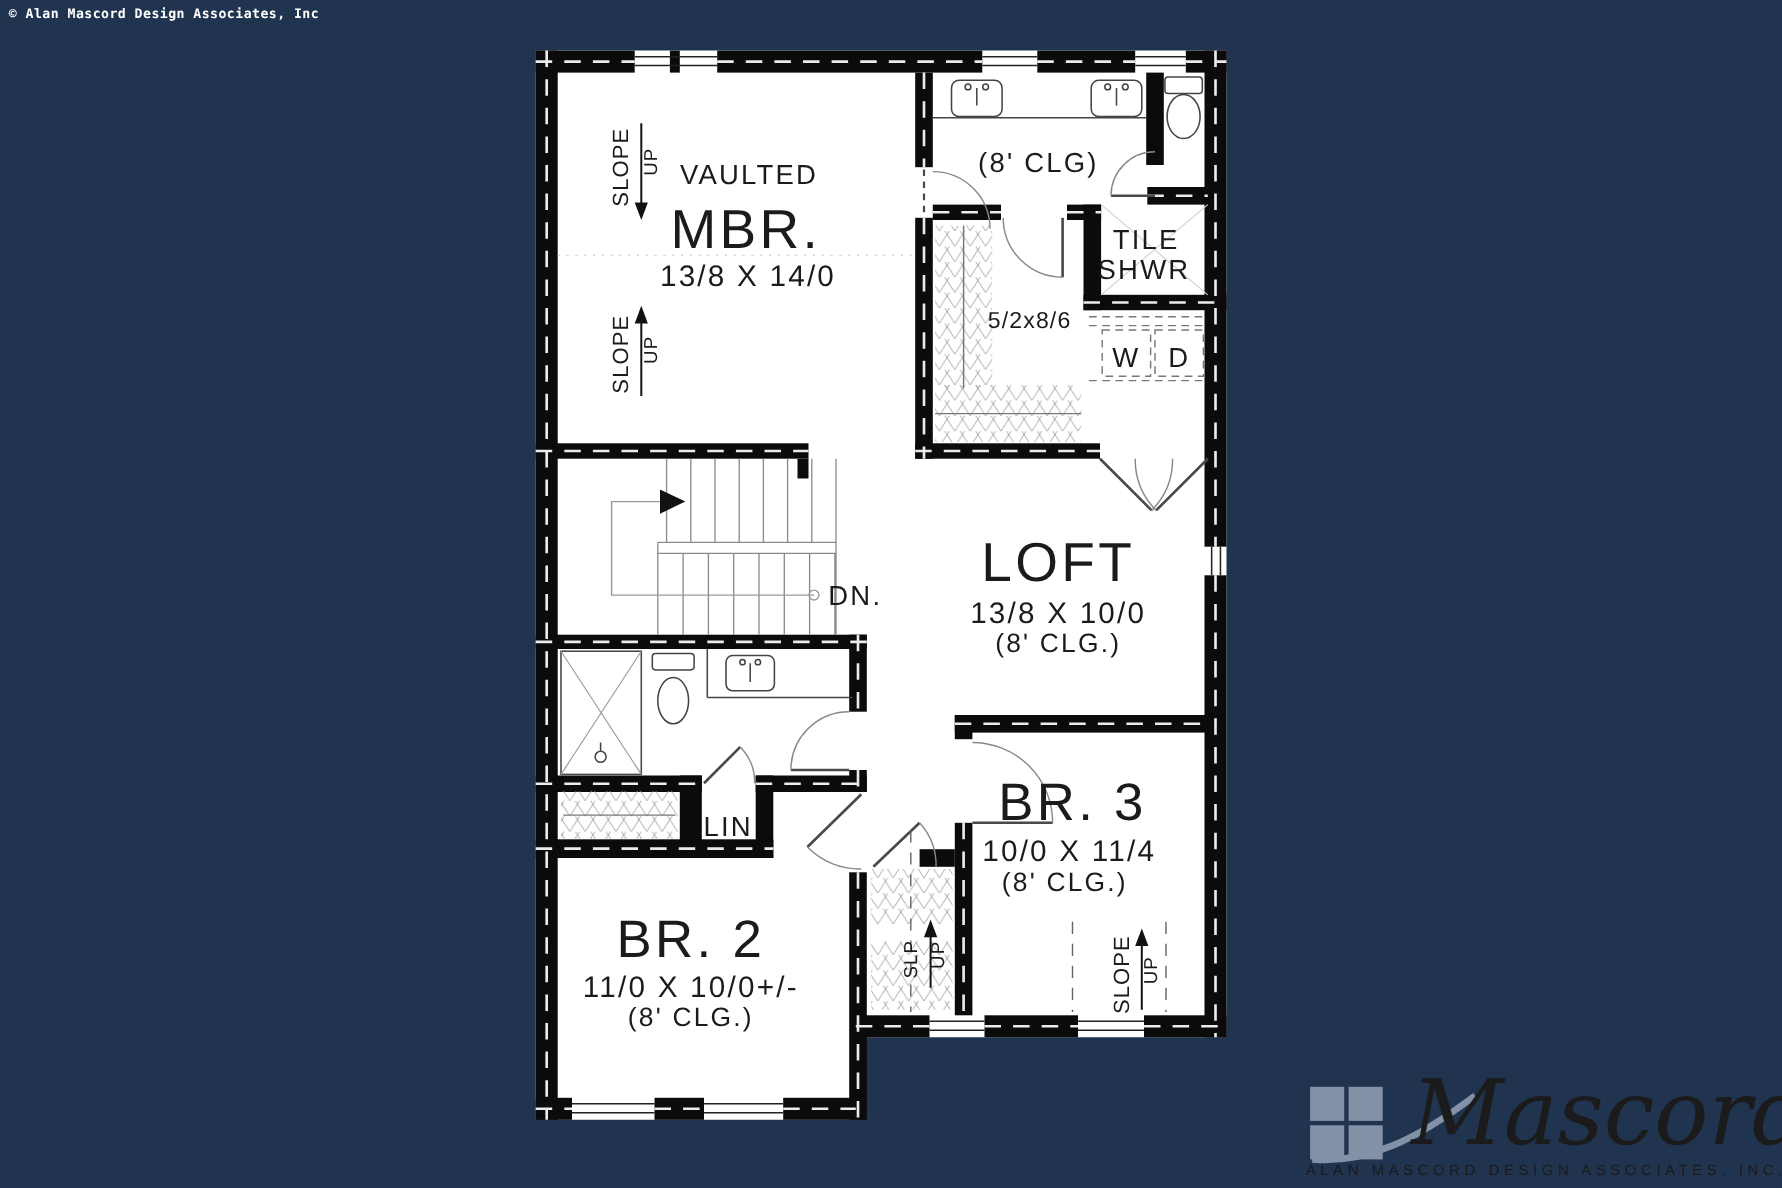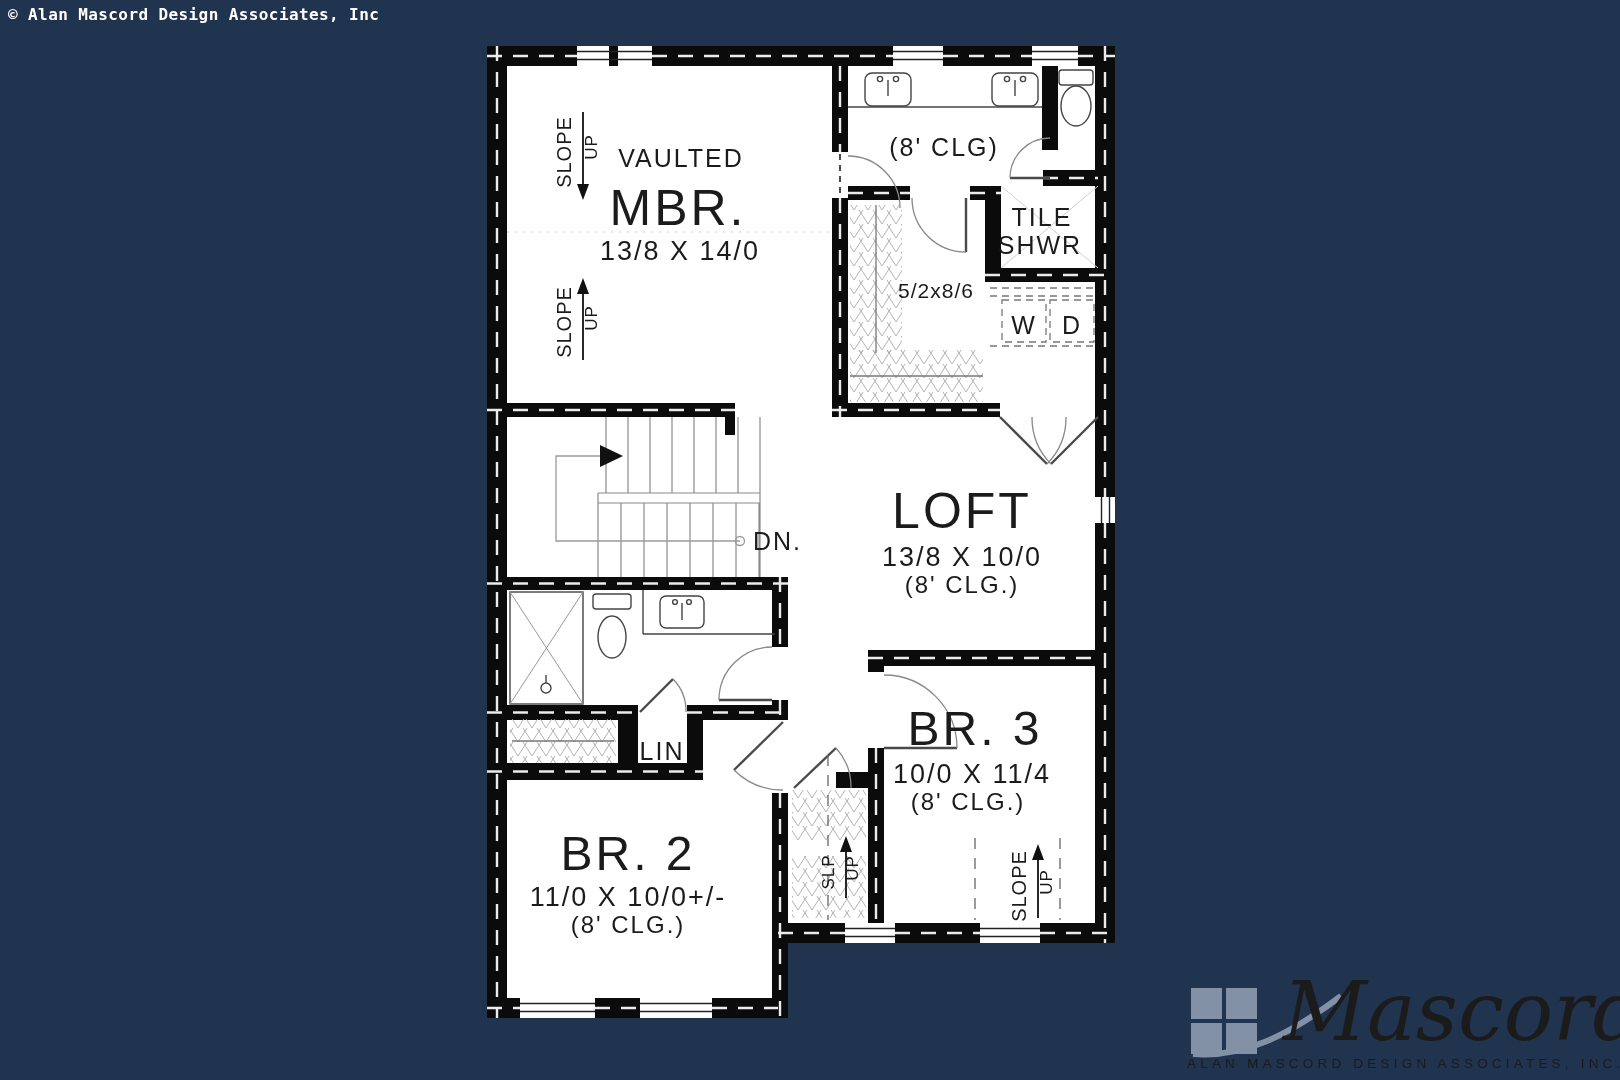--- a/index.html
+++ b/index.html
@@ -4,21 +4,21 @@
 <style>
   html,body{margin:0;padding:0;}
   body{
     width:1620px;height:1080px;overflow:hidden;position:relative;
     background:#20334F;
     font-family:"Liberation Sans",sans-serif;
   }
   .copyright{
     position:absolute;left:8px;top:5px;color:#ffffff;
     font-family:"DejaVu Sans Mono",monospace;font-weight:bold;
-    font-size:16px;letter-spacing:.4px;white-space:pre;
+    font-size:12px;letter-spacing:.4px;white-space:pre;
   }
   .plan-svg{position:absolute;left:0;top:0;}
   .logo{position:absolute;left:1183px;top:948px;}
   svg text{font-family:"Liberation Sans",sans-serif;fill:#1b1b1b;}
   .room-name{font-size:50px;letter-spacing:3px;}
   .room-name-sm{font-size:48px;letter-spacing:3px;}
   .dims{font-size:27px;letter-spacing:2px;}
   .clg{font-size:24px;letter-spacing:2px;}
   .label{font-size:25px;letter-spacing:2px;}
   .label-sm{font-size:21px;letter-spacing:1px;}

